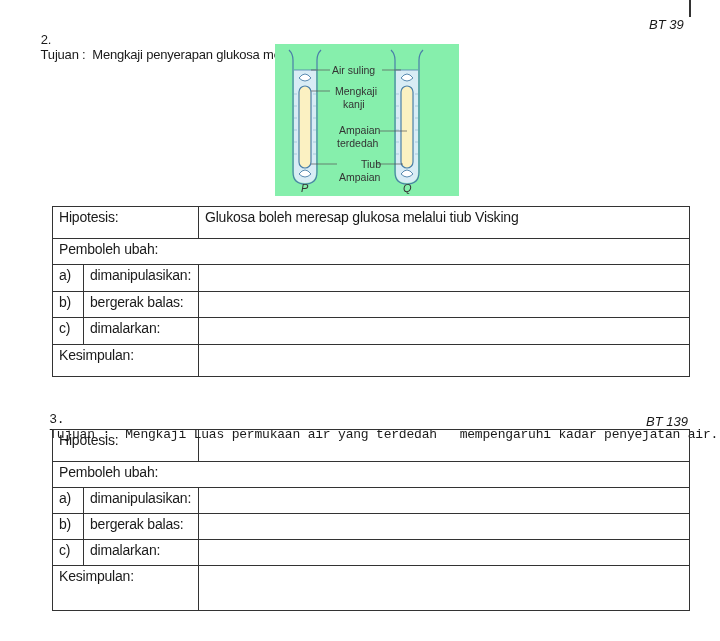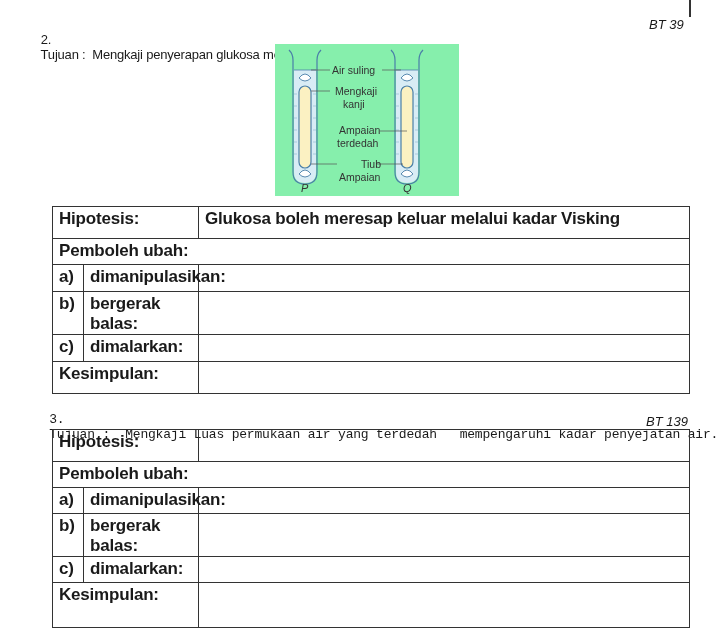--- a/index.html
+++ b/index.html
@@ -9,21 +9,21 @@
   }
   .topline { position: absolute; left: 689px; top: 0; width: 2px; height: 17px; background: #333; }
   .q-title { position: absolute; font-size: 13px; letter-spacing: -0.2px; white-space: pre; }
   .code { position: absolute; font-size: 13px; font-style: italic; }
   .diagram { position: absolute; left: 275px; top: 44px; width: 184px; height: 152px; background: #86efac; }
   .diagram svg { position: absolute; left: 0; top: 0; }
   .dlabel { position: absolute; font-size: 10.5px; color: #333; text-align: center; line-height: 12px; white-space: nowrap; }
   .dtube-label { position: absolute; font-size: 11px; font-style: italic; color: #333; }
   table.frm {
     position: absolute; border-collapse: collapse; table-layout: fixed;
-    font-size: 17px; letter-spacing: -0.2px; font-weight: bold;
+    font-size: 14px; letter-spacing: -0.2px;
   }
   table.frm td { border: 1.3px solid #333; vertical-align: top; padding: 2px 6px 0 6px; }
   table.frm td.idx { padding-left: 6px; }
 </style>
 </head>
 <body>
 
 <div class="topline"></div>
 
 <div class="q-title" style="left:34px; top:17px;">
@@ -103,21 +103,21 @@
 
 <table class="frm" style="left:52px; top:206px; width:638px;">
   <colgroup>
       <col style="width:31px">
       <col style="width:115px">
       <col>
     </colgroup>
   <tbody>
       <tr style="height:32px">
     <td colspan="2">Hipotesis:</td>
-    <td>Glukosa boleh meresap keluar melalui kadar Visking</td>
+    <td>Glukosa boleh meresap glukosa melalui tiub Visking</td>
   </tr>
   <tr style="height:26px">
     <td colspan="3">Pemboleh ubah:</td>
   </tr>
   <tr style="height:27px">
     <td class="idx">a)</td>
     <td>dimanipulasikan:</td>
     <td></td>
   </tr>
   <tr style="height:26px">

